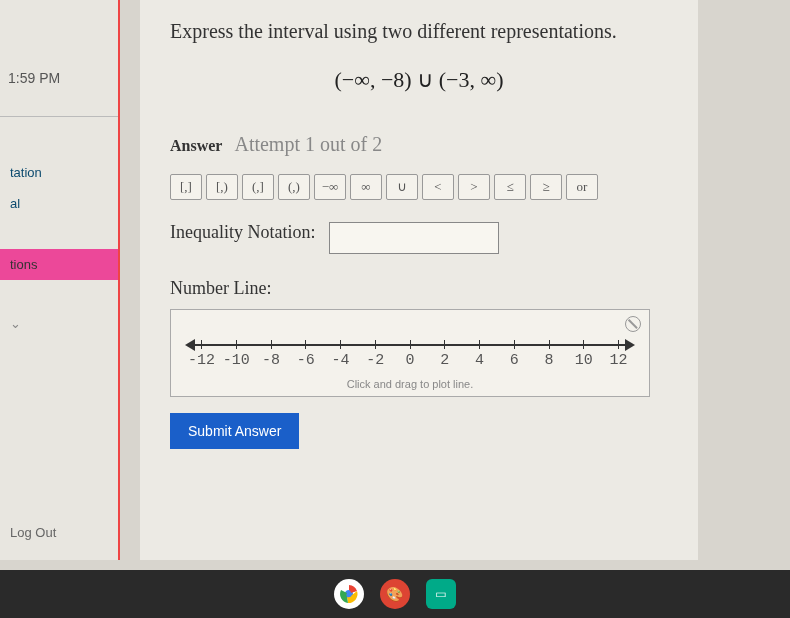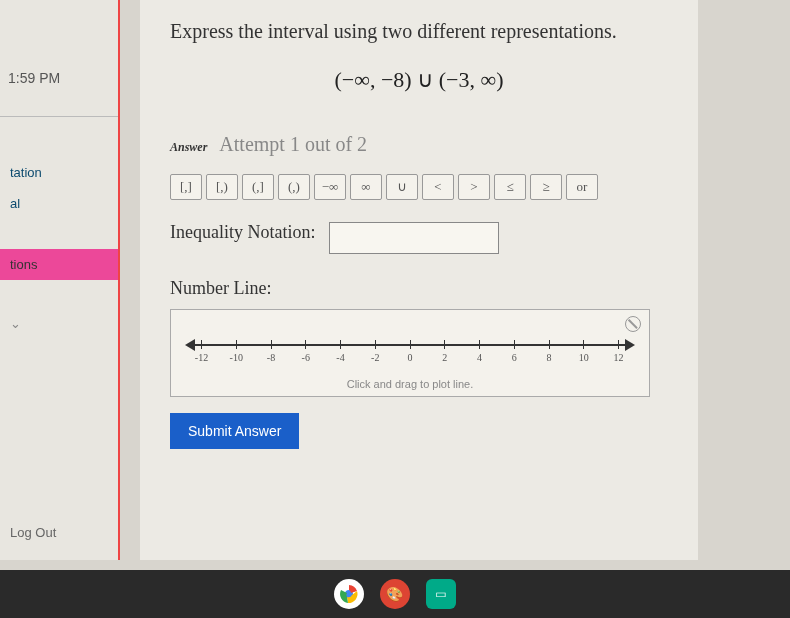--- a/index.html
+++ b/index.html
@@ -76,23 +76,22 @@
       margin-bottom: 40px;
     }
     .answer-row {
       display: flex;
       align-items: baseline;
       gap: 12px;
       margin-bottom: 18px;
     }
     .answer-label {
       font-weight: bold;
-      font-size: 12px;
-      color: #333;
-      font-style: italic;
+      font-size: 16px;
+      color: #333;
     }
     .attempt {
       font-size: 20px;
       color: #888;
     }
     .symbols {
       display: flex;
       gap: 4px;
       margin-bottom: 22px;
       flex-wrap: wrap;
@@ -205,23 +204,23 @@
       left: 0;
       width: 1px;
       height: 9px;
       background: #333;
     }
     .nl-tick span {
       position: absolute;
       top: 12px;
       left: 50%;
       transform: translateX(-50%);
-      font-size: 10px;
+      font-size: 15px;
       color: #555;
-      font-family: Liberation Serif, serif;
+      font-family: Liberation Mono, monospace;
       white-space: nowrap;
     }
     .nl-hint {
       text-align: center;
       font-size: 11px;
       color: #888;
       margin-top: 6px;
       font-family: Arial, sans-serif;
     }
     .submit {

